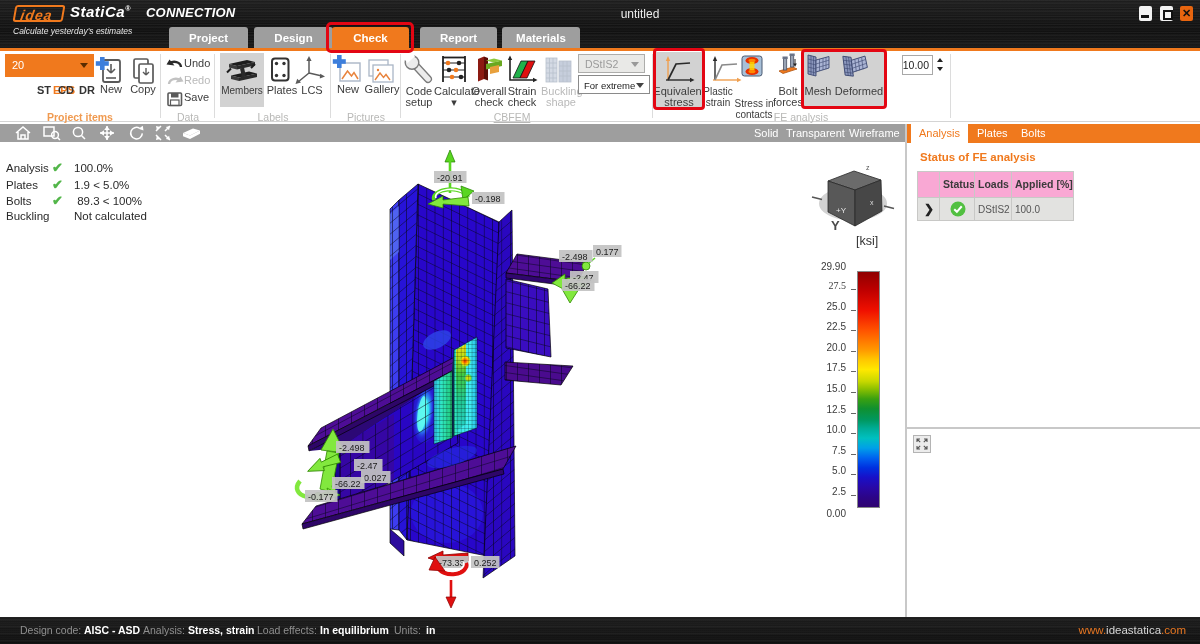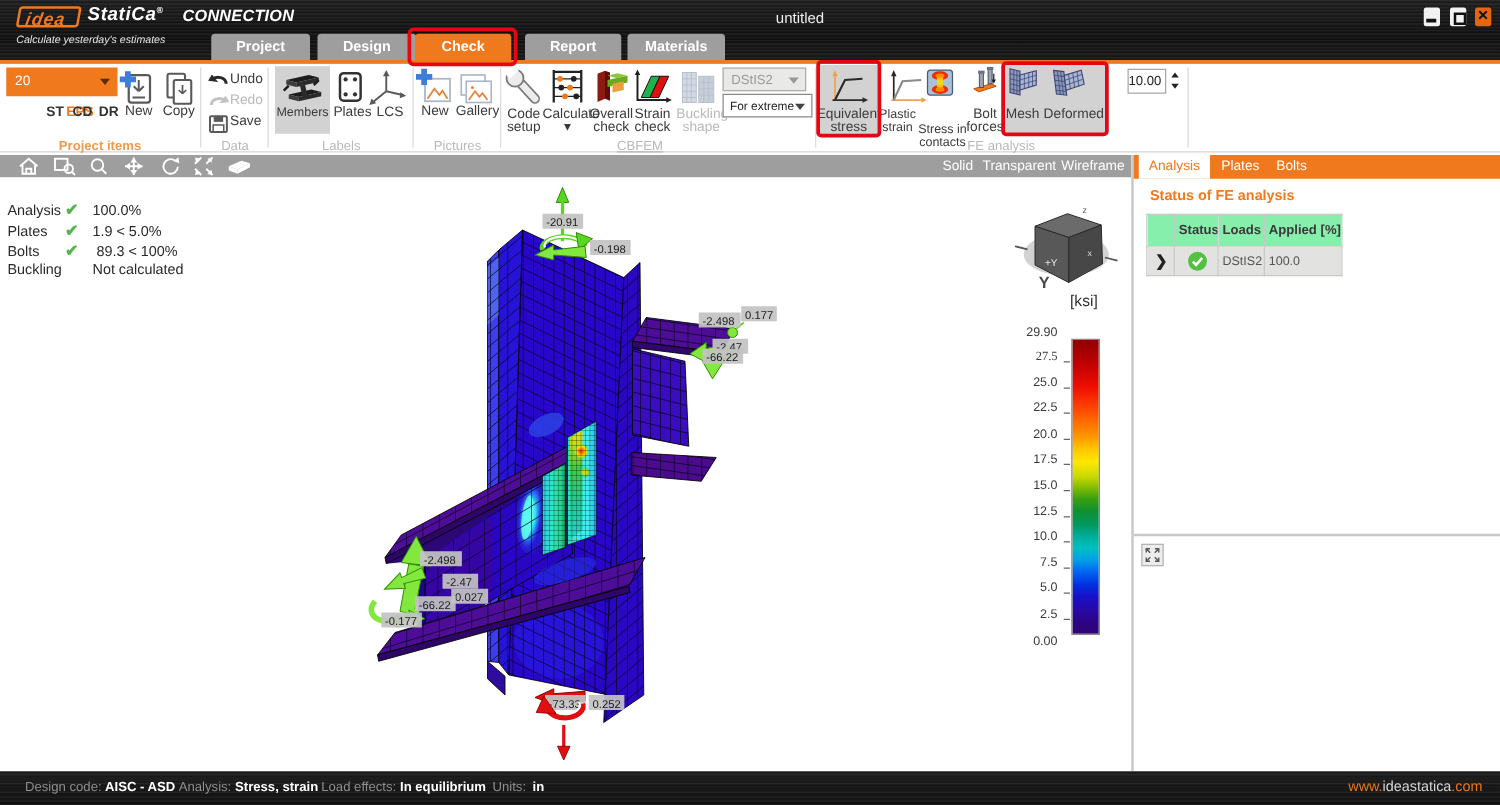--- a/index.html
+++ b/index.html
@@ -67,21 +67,21 @@
 .tick { position:absolute; left:851px; width:5px; height:1px; background:#666; }
 
 
 #rpanel { position:absolute; left:905px; top:124px; width:295px; height:493px; background:#fff; border-left:2px solid #c8c8c8; }
 #rphead { position:absolute; left:0; top:0; width:293px; height:19px; background:#f0791d; }
 #rtab1 { position:absolute; left:4px; top:0; width:57px; height:19px; background:#fff; color:#f0791d; font-size:11px; text-align:center; line-height:19px; }
 .rtab { position:absolute; top:0; color:#fff; font-size:11px; line-height:19px; }
 #rstatus { position:absolute; left:13px; top:27px; color:#f0791d; font-weight:bold; font-size:11.5px; }
 #rtable { position:absolute; left:10px; top:47px; border-collapse:collapse; font-size:10px; color:#555; table-layout:fixed; white-space:nowrap; width:156px; }
 #rtable th,#rtable td { box-sizing:border-box; }
-#rtable th { background:#86efac; border:1px solid #c8c8c6; font-weight:bold; color:#3a3a3a; text-align:left; padding:6px 2px 7px 3px; font-size:10.5px; overflow:hidden; }
+#rtable th { background:#f9a8d4; border:1px solid #c8c8c6; font-weight:bold; color:#3a3a3a; text-align:left; padding:6px 2px 7px 3px; font-size:10.5px; overflow:hidden; }
 #rtable td { background:#e2e2e0; border:1px solid #c8c8c6; padding:3px 2px 3px 3px; overflow:hidden; }
 #rdivider { position:absolute; left:0; top:303px; width:293px; height:2px; background:#c8c8c8; }
 #rexpand { position:absolute; left:6px; top:311px; width:18px; height:18px; background:#ececec; border:1px solid #b4b4b4; }
 
 
 #bottombar { position:absolute; left:0; top:617px; width:1200px; height:27px;
   background:
     repeating-linear-gradient(180deg, rgba(255,255,255,0.07) 0px, rgba(0,0,0,0) 1px, rgba(80,80,80,0.3) 3px, rgba(0,0,0,0) 4px, rgba(255,255,255,0.04) 6px, rgba(0,0,0,0) 7px),
     linear-gradient(180deg,#1a1a1a,#0d0d0d);
   font-size:10.5px; color:#8f8f8f; }

